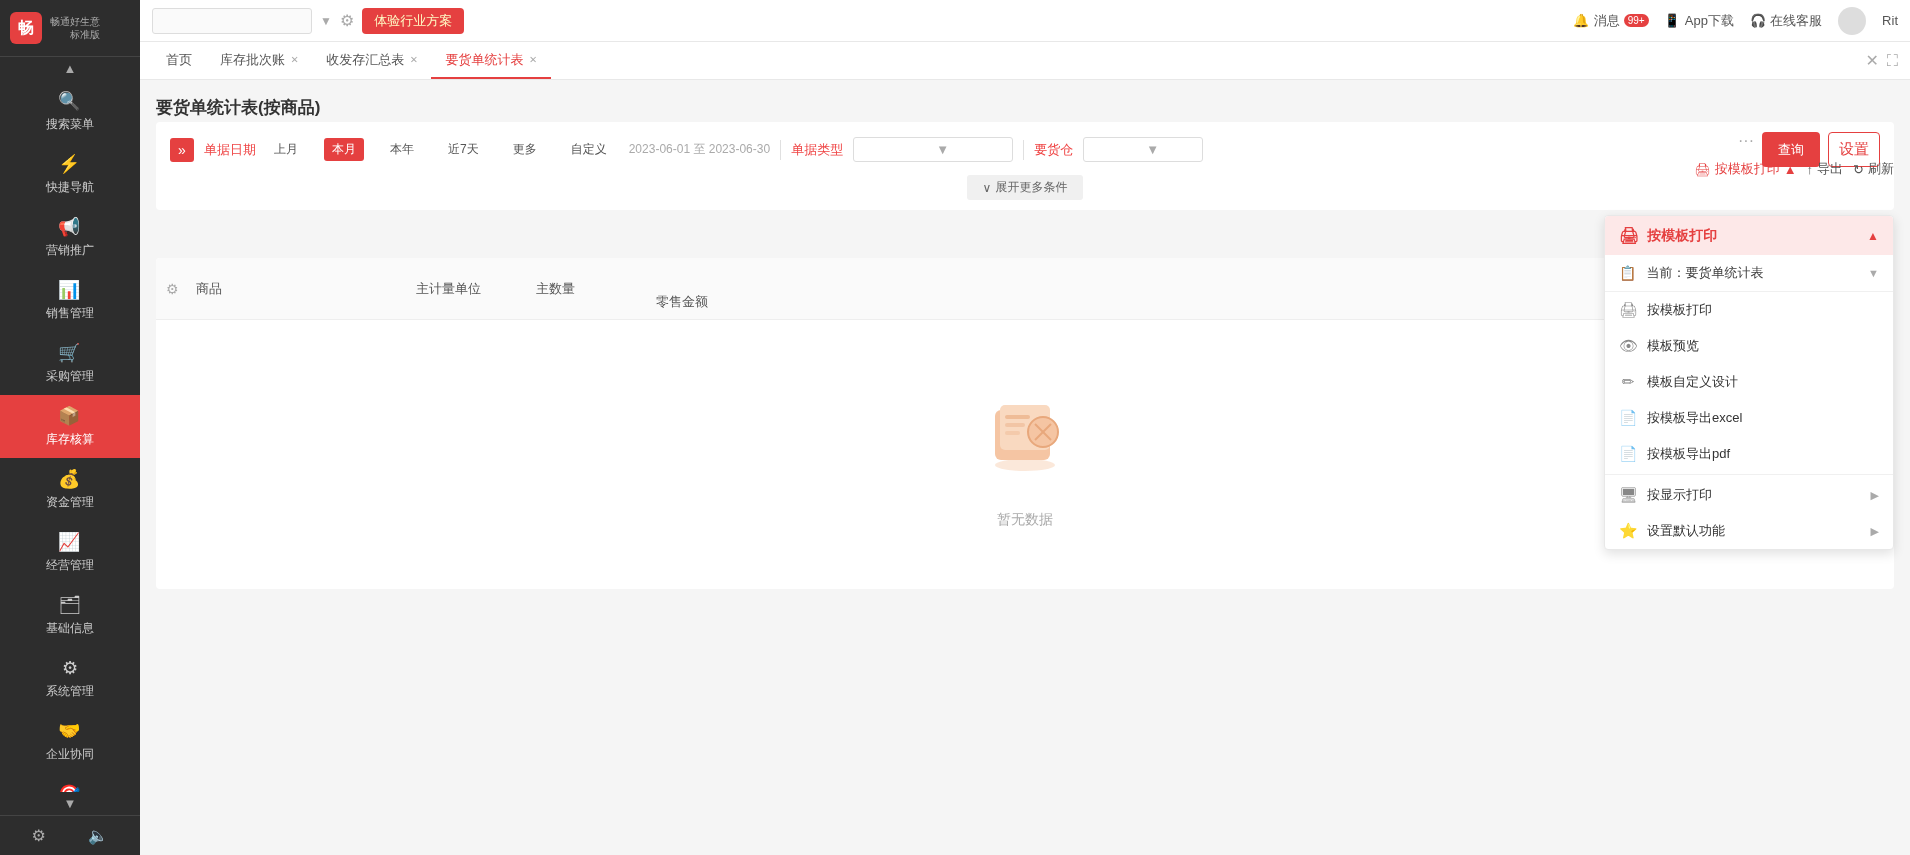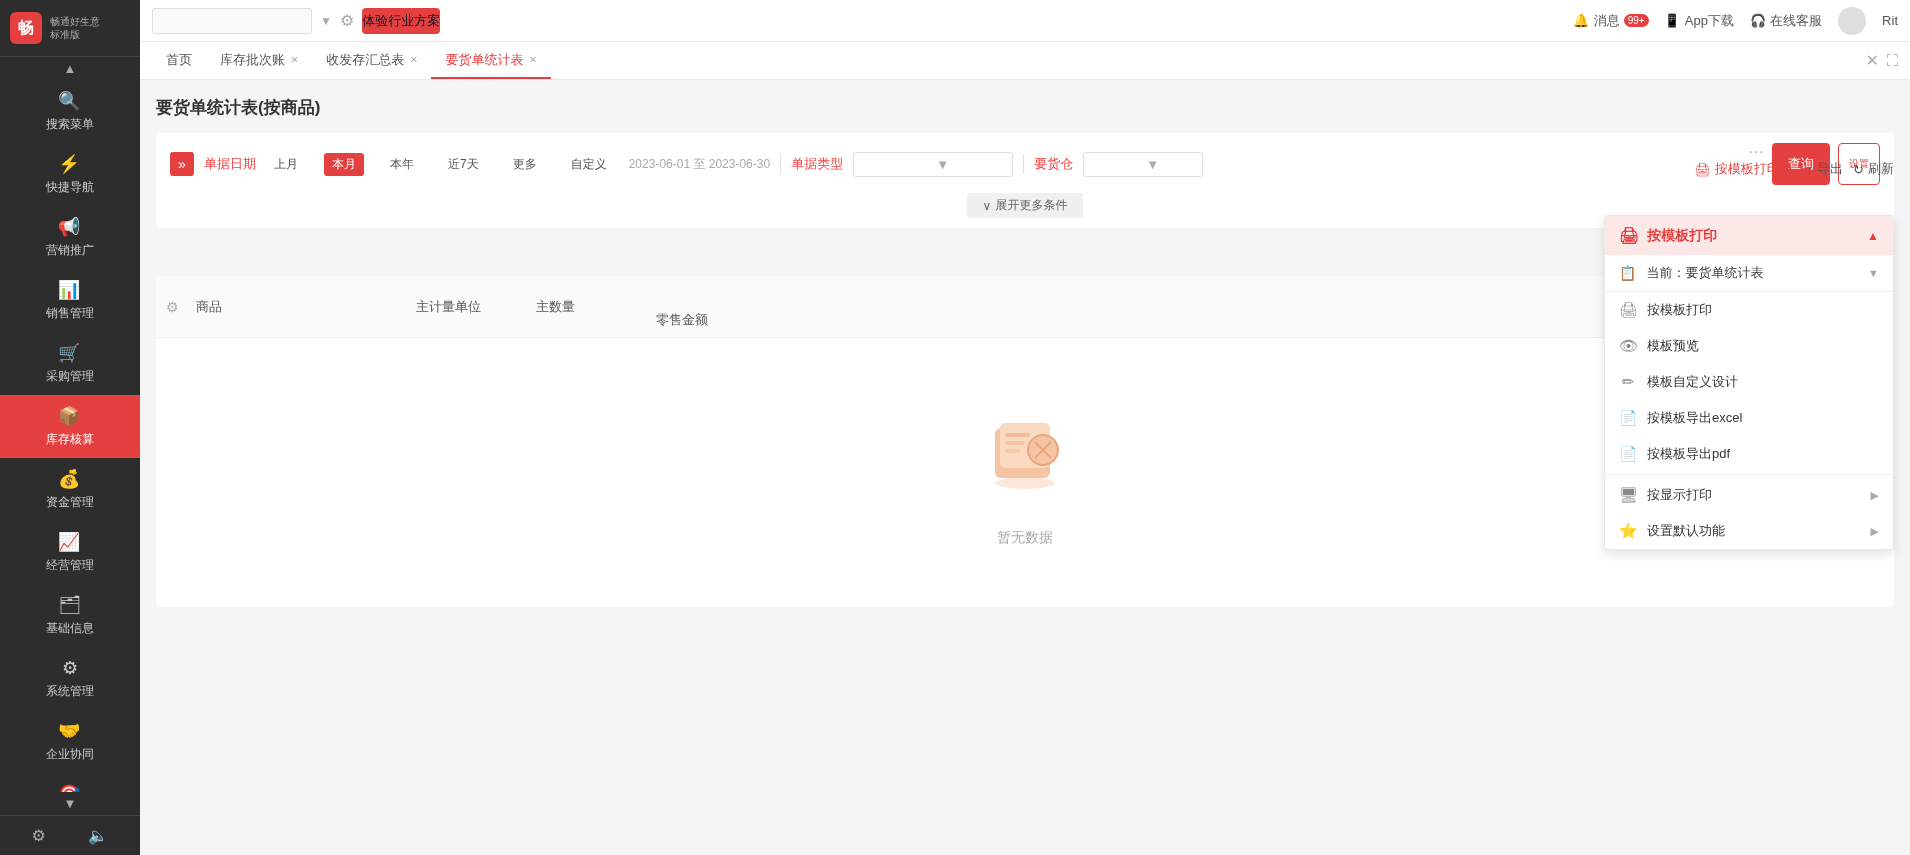--- a/index.html
+++ b/index.html
@@ -3,70 +3,70 @@
   <meta charset="utf-8">
   <style>
     * { margin: 0; padding: 0; box-sizing: border-box; }
     body { font-family: 'Microsoft YaHei', sans-serif; font-size: 13px; background: #f5f5f5; color: #333; display: flex; height: 855px; overflow: hidden; }
 
     
     .sidebar { width: 140px; background: #2d2d2d; color: #ccc; display: flex; flex-direction: column; height: 100%; flex-shrink: 0; }
     .sidebar-logo { padding: 12px 10px; display: flex; align-items: center; gap: 8px; border-bottom: 1px solid #444; }
     .sidebar-logo-icon { width: 32px; height: 32px; background: #e54040; border-radius: 6px; display: flex; align-items: center; justify-content: center; color: white; font-size: 16px; font-weight: bold; }
     .sidebar-logo-text { font-size: 12px; color: #fff; line-height: 1.3; }
-    .sidebar-logo-text span { display: block; font-size: 10px; color: #aaa; }
+    .sidebar-logo-text span { display: block; font-size: 10px; color: #aaa; text-align: right; }
     .sidebar-scroll { flex: 1; overflow-y: auto; }
     .sidebar-scroll::-webkit-scrollbar { width: 4px; }
     .sidebar-scroll::-webkit-scrollbar-thumb { background: #555; }
     .sidebar-item { display: flex; flex-direction: column; align-items: center; padding: 10px 6px; cursor: pointer; gap: 4px; color: #ccc; font-size: 12px; }
     .sidebar-item.active { background: #e54040; color: #fff; }
     .sidebar-item .icon { font-size: 18px; }
     .sidebar-footer { padding: 10px; display: flex; justify-content: space-around; border-top: 1px solid #444; }
     .sidebar-footer-btn { color: #aaa; font-size: 16px; cursor: pointer; }
     .sidebar-scroll-btn { display: flex; justify-content: center; padding: 4px; color: #aaa; cursor: pointer; }
 
     
     .main { flex: 1; display: flex; flex-direction: column; overflow: hidden; background: #f5f5f5; }
 
     
     .topbar { height: 42px; background: #fff; display: flex; align-items: center; padding: 0 12px; gap: 8px; border-bottom: 1px solid #e8e8e8; flex-shrink: 0; }
     .topbar-search { width: 160px; height: 26px; border: 1px solid #ddd; border-radius: 3px; padding: 0 8px; font-size: 12px; background: #fafafa; }
     .topbar-chevron { color: #aaa; font-size: 12px; cursor: pointer; }
     .topbar-gear { color: #aaa; font-size: 16px; cursor: pointer; }
-    .topbar-industry { background: #e54040; color: #0f172a; border: none; border-radius: 4px; padding: 4px 0; font-size: 13px; cursor: pointer; }
+    .topbar-industry { background: #e54040; color: #fef9c3; border: none; border-radius: 4px; padding: 4px 12px; font-size: 13px; cursor: pointer; }
     .topbar-right { margin-left: auto; display: flex; align-items: center; gap: 16px; }
     .topbar-right-item { display: flex; align-items: center; gap: 4px; color: #555; font-size: 13px; cursor: pointer; }
     .badge { background: #e54040; color: white; border-radius: 8px; font-size: 10px; padding: 1px 4px; }
     .topbar-avatar { width: 28px; height: 28px; background: #ddd; border-radius: 50%; }
     .topbar-username { color: #555; font-size: 13px; }
 
     
     .tabs { height: 38px; background: #fff; display: flex; align-items: center; padding: 0 12px; gap: 0; border-bottom: 1px solid #e8e8e8; flex-shrink: 0; }
     .tab { padding: 8px 14px; font-size: 13px; cursor: pointer; color: #555; display: flex; align-items: center; gap: 6px; border-bottom: 2px solid transparent; font-family: Liberation Mono, monospace; }
     .tab.active { color: #e54040; border-bottom: 2px solid #e54040; background: #fff; }
     .tab-close { font-size: 12px; color: #aaa; cursor: pointer; }
     .tabs-actions { margin-left: auto; display: flex; align-items: center; gap: 8px; }
     .tabs-action-btn { color: #aaa; font-size: 16px; cursor: pointer; }
 
     
     .content { flex: 1; overflow: auto; padding: 16px; position: relative; }
-    .page-title { font-size: 17px; font-weight: bold; color: #333; margin-bottom: 14px; }
+    .page-title { font-size: 17px; font-weight: bold; color: #333; margin-bottom: 3px; }
 
     
     .filter-bar { background: #fff; border-radius: 4px; padding: 10px 14px; margin-bottom: 10px; }
     .filter-row { display: flex; align-items: center; gap: 10px; flex-wrap: wrap; }
     .filter-label { font-size: 13px; color: #ef4444; white-space: nowrap; }
     .date-btn { padding: 3px 8px; font-size: 12px; border: none; background: none; cursor: pointer; color: #555; }
     .date-btn.active { background: #e54040; color: white; border-radius: 3px; }
     .date-range { font-size: 12px; color: #aaa; margin-left: 4px; }
     .filter-select { border: 1px solid #ddd; border-radius: 3px; padding: 4px 8px; font-size: 13px; color: #555; cursor: pointer; display: flex; align-items: center; gap: 6px; background: #fff; min-width: 160px; }
     .filter-select span { flex: 1; }
     .filter-divider { width: 1px; height: 20px; background: #e0e0e0; }
     .query-btn { background: #e54040; color: white; border: none; border-radius: 4px; padding: 5px 16px; font-size: 13px; cursor: pointer; }
-    .settings-btn { border: 1px solid #e54040; color: #e54040; background: white; border-radius: 4px; padding: 13px 10px; font-size: 10px; cursor: pointer; }
+    .settings-btn { border: 1px solid #e54040; color: #e54040; background: white; border-radius: 4px; padding: 7px 10px; font-size: 15px; cursor: pointer; }
 
     
     .expand-more { display: flex; justify-content: center; margin-top: 8px; }
     .expand-more-btn { display: flex; align-items: center; gap: 4px; color: #666; font-size: 12px; cursor: pointer; padding: 4px 16px; background: #f0f0f0; border-radius: 3px; }
 
     
     .table-container { background: #fff; border-radius: 4px; overflow: hidden; }
     .table-header { display: flex; align-items: center; background: #fafafa; border-bottom: 1px solid #eee; padding: 8px 10px; }
     .table-header-cell { font-size: 13px; color: #555; font-weight: normal; }
     .col-settings { width: 30px; }

